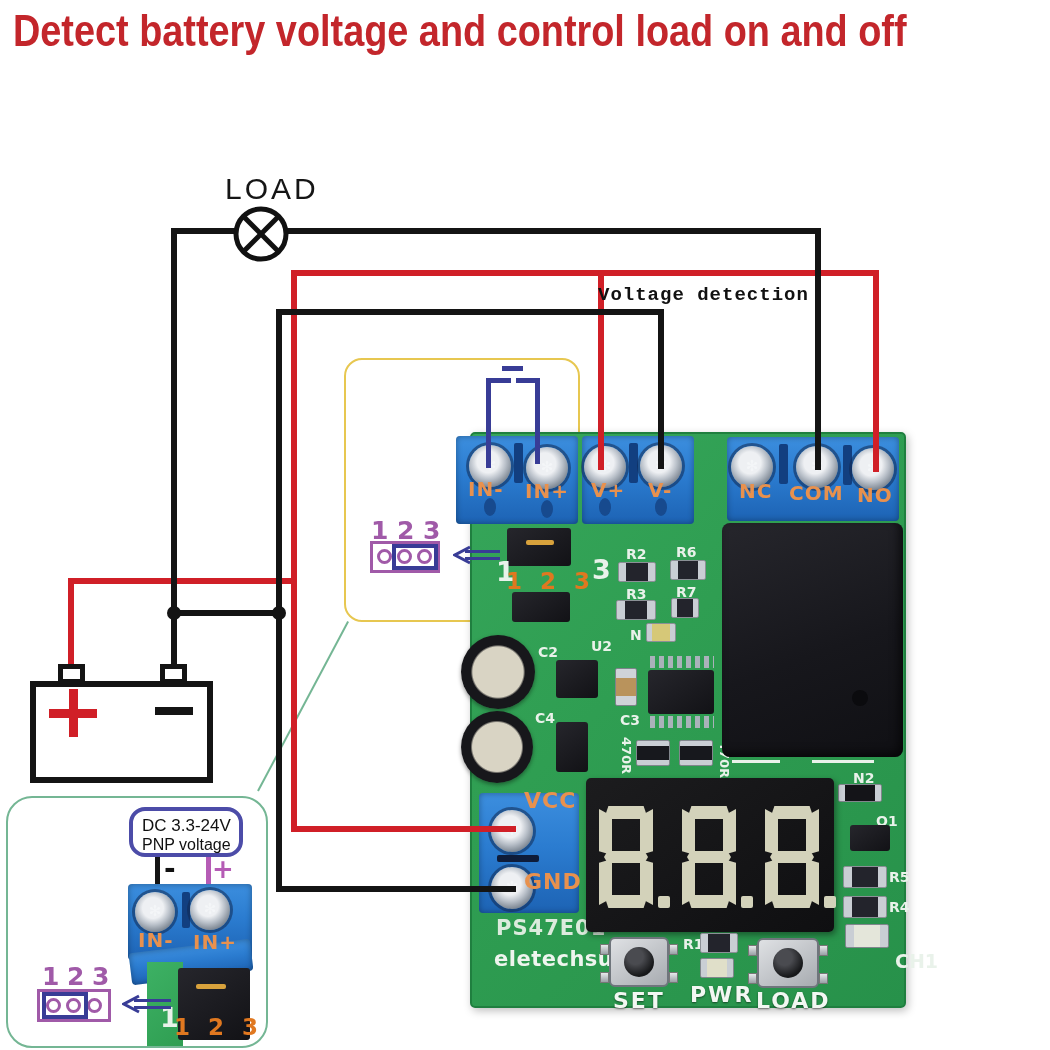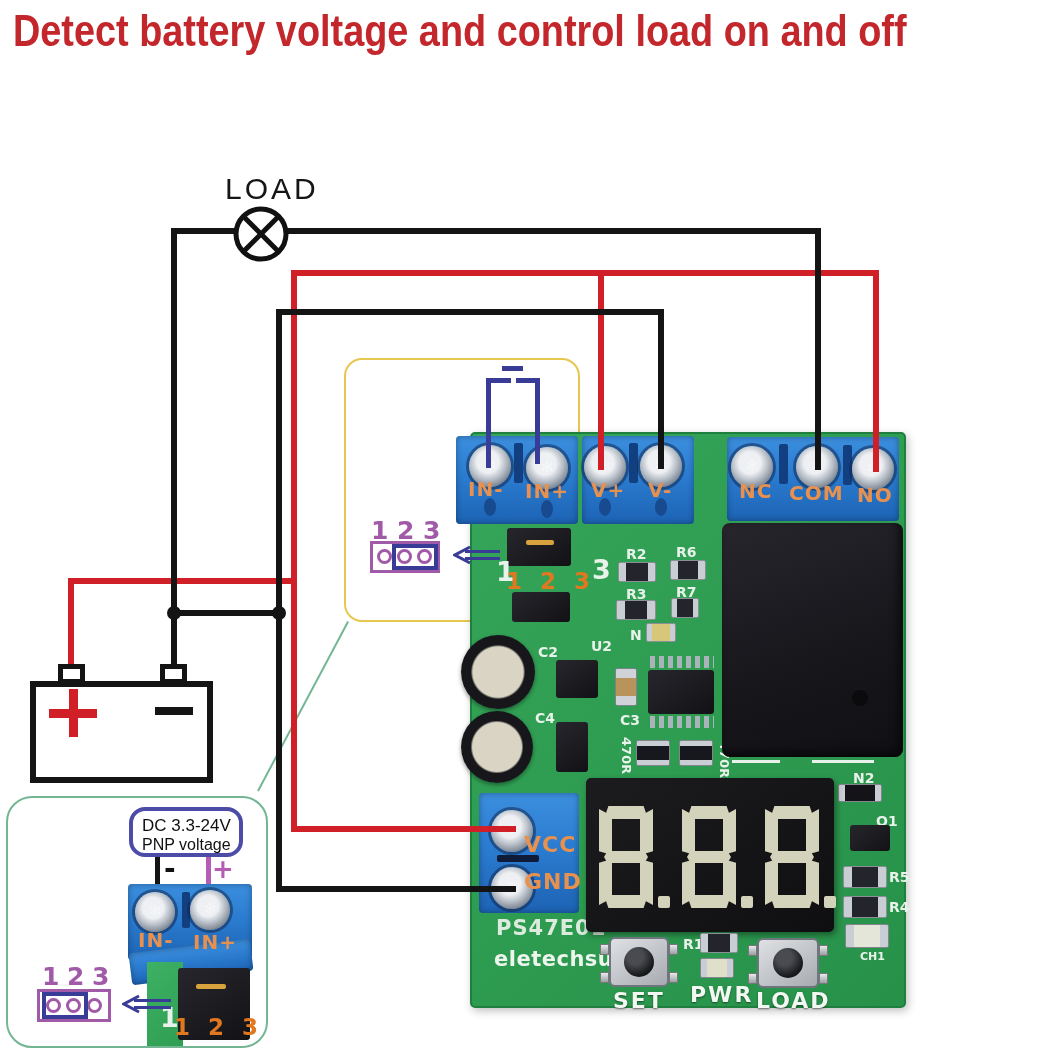--- a/index.html
+++ b/index.html
@@ -133,27 +133,27 @@
 
   <div class="silk" style="left:853px;top:770px">N2</div>
   <div class="abs" style="left:838px;top:784px;width:44px;height:18px;background:linear-gradient(90deg,#c9ced4 0 15%,#141418 15% 85%,#c9ced4 85%);border:1px solid #80868c;border-radius:2px"></div>
   <div class="silk" style="left:876px;top:813px">Q1</div>
   <div class="blackcomp" style="left:850px;top:825px;width:40px;height:26px"></div>
   <div class="res" style="left:843px;top:866px;width:44px;height:22px"></div>
   <div class="silk" style="left:889px;top:869px">R5</div>
   <div class="res" style="left:843px;top:896px;width:44px;height:22px"></div>
   <div class="silk" style="left:889px;top:899px">R4</div>
   <div class="abs" style="left:845px;top:924px;width:44px;height:24px;background:linear-gradient(90deg,#c9ced4 0 18%,#e4e6da 18% 82%,#c9ced4 82%);border:1px solid #80868c;border-radius:2px"></div>
-  <div class="silk" style="left:860px;top:950px;font-size:11px">CH1</div>
+  <div class="silk" style="left:895px;top:950px;font-size:19px">CH1</div>
 
   <div class="block" style="left:479px;top:793px;width:100px;height:120px"></div>
   <div class="screw" style="left:491px;top:810px;width:42px;height:42px"></div>
   <div class="abs" style="left:497px;top:855px;width:42px;height:7px;background:#0e1c3a;border-radius:2px"></div>
   <div class="screw" style="left:491px;top:867px;width:42px;height:42px"></div>
-  <div class="tlabel" style="left:524px;top:832px;font-size:22px">VCC</div>
+  <div class="tlabel" style="left:524px;top:788px;font-size:22px">VCC</div>
   <div class="tlabel" style="left:524px;top:869px;font-size:22px">GND</div>
 
   <div class="abs" style="left:496px;top:916px;font:700 21px 'DejaVu Sans',sans-serif;color:#dcebdd;letter-spacing:1px">PS47E01</div>
   <div class="abs" style="left:494px;top:947px;font:700 21px 'DejaVu Sans',sans-serif;color:#eef5ee;letter-spacing:0.5px">eletechsup</div>
 
   <div class="abs" style="left:586px;top:778px;width:248px;height:154px;background:linear-gradient(145deg,#1c1c1e,#0f0f11);border-radius:5px;box-shadow:2px 3px 6px rgba(0,0,0,.4)" aria-label="8.8.8."></div>
   <div class="sseg" style="left:599px;top:806px">
       <i class="sg sg-a"></i>
       <i class="sg sg-b"></i>
       <i class="sg sg-c"></i>
@@ -227,20 +227,21 @@
   <div class="dot" style="left:167px;top:606px;width:14px;height:14px"></div>
   <div class="dot" style="left:272px;top:606px;width:14px;height:14px"></div>
 
   <div class="abs" style="left:225px;top:172px;font:500 30px 'Liberation Sans',sans-serif;color:#151515;letter-spacing:3px">LOAD</div>
   <svg class="abs" width="58" height="58" style="left:232px;top:205px">
     <circle cx="29" cy="29" r="25" fill="#fff" stroke="#111" stroke-width="5"></circle>
     <line x1="11.3" y1="11.3" x2="46.7" y2="46.7" stroke="#111" stroke-width="5"></line>
     <line x1="46.7" y1="11.3" x2="11.3" y2="46.7" stroke="#111" stroke-width="5"></line>
   </svg>
 
+  <div class="abs" style="left:598px;top:284px;font:600 19px 'Liberation Mono',monospace;color:#111;letter-spacing:1px">Voltage detection</div>
 
   <div class="abs" style="left:58px;top:664px;width:27px;height:20px;background:#fff;border:5px solid #141414"></div>
   <div class="abs" style="left:160px;top:664px;width:27px;height:20px;background:#fff;border:5px solid #141414"></div>
   <div class="abs" style="left:30px;top:681px;width:183px;height:102px;background:#fff;border:6px solid #141414"></div>
   <div class="abs" style="left:49px;top:709px;width:48px;height:9px;background:var(--wire-red)"></div>
   <div class="abs" style="left:69px;top:689px;width:9px;height:48px;background:var(--wire-red)"></div>
   <div class="abs" style="left:155px;top:707px;width:38px;height:8px;background:#141414"></div>
 
   <div class="abs" style="left:502px;top:366px;width:21px;height:5px;background:var(--navy)"></div>
   <div class="abs" style="left:486px;top:378px;width:25px;height:5px;background:var(--navy)"></div>

